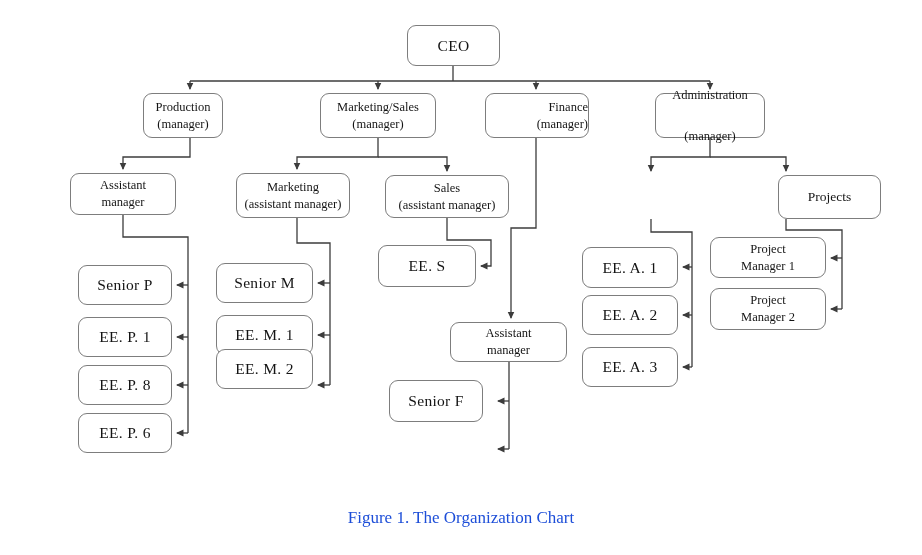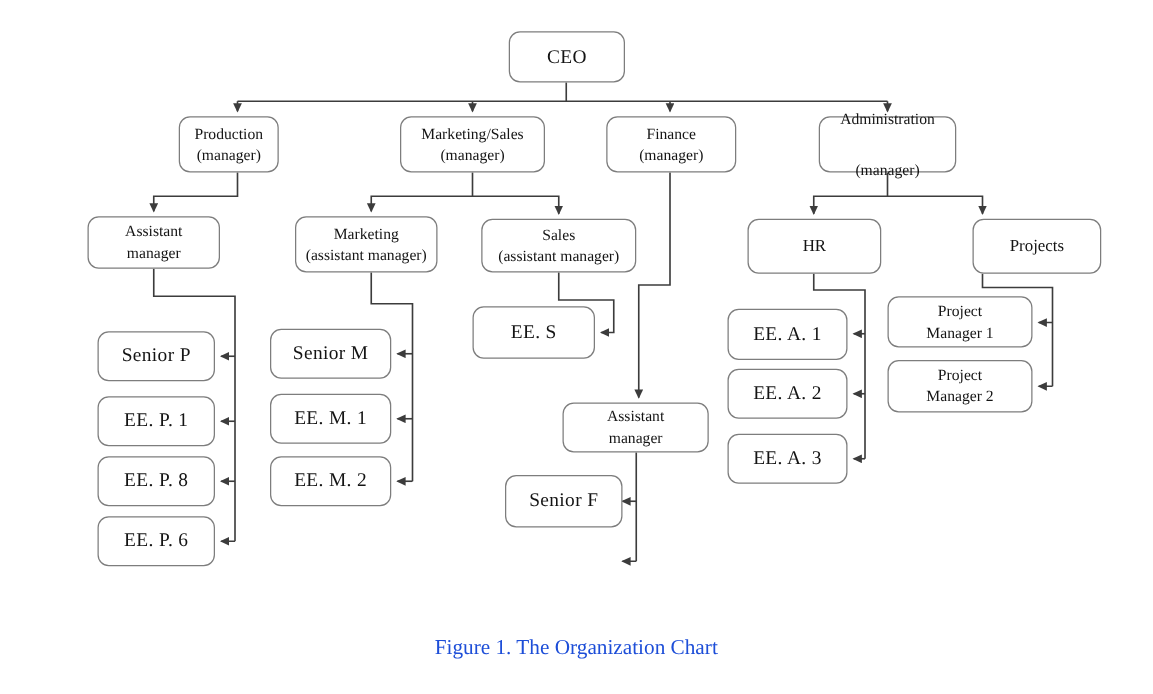--- a/index.html
+++ b/index.html
@@ -91,42 +91,39 @@
         <span class="node-line">CEO</span>
       </div>
       <div class="node sm" style="left: 143px; top: 93px; width: 80px; height: 45px;">
         <span class="node-line">Production</span>
         <span class="node-line">(manager)</span>
       </div>
       <div class="node sm" style="left: 320px; top: 93px; width: 116px; height: 45px; justify-content: center;">
         <span class="node-line">Marketing/Sales</span>
         <span class="node-line">(manager)</span>
       </div>
-      <div class="node sm" style="left: 485px; top: 93px; width: 104px; height: 45px;">
+      <div class="node sm" style="left: 485px; top: 93px; width: 104px; height: 45px; align-items: flex-end;">
         <span class="node-line">Finance</span>
         <span class="node-line">(manager)</span>
       </div>
       <div class="node sm" style="left: 655px; top: 93px; width: 110px; height: 45px; gap: 24px;">
         <span class="node-line">Administration</span>
         <span class="node-line">(manager)</span>
       </div>
       <div class="node sm" style="left: 70px; top: 173px; width: 106px; height: 42px;">
         <span class="node-line">Assistant</span>
         <span class="node-line">manager</span>
       </div>
       <div class="node sm" style="left: 236px; top: 173px; width: 114px; height: 45px;">
         <span class="node-line">Marketing</span>
         <span class="node-line">(assistant manager)</span>
       </div>
       <div class="node sm" style="left: 385px; top: 175px; width: 124px; height: 43px;">
         <span class="node-line">Sales</span>
         <span class="node-line">(assistant manager)</span>
-      </div>
-      <div class="node md" style="left: 598px; top: 175px; width: 107px; height: 44px;">
-        <span class="node-line">HR</span>
       </div>
       <div class="node md" style="left: 734px; top: 175px; width: 103px; height: 44px; margin-left: 44px;">
         <span class="node-line">Projects</span>
       </div>
       <div class="node lg" style="left: 78px; top: 265px; width: 94px; height: 40px;">
         <span class="node-line">Senior P</span>
       </div>
       <div class="node lg" style="left: 78px; top: 317px; width: 94px; height: 40px;">
         <span class="node-line">EE. P. 1</span>
       </div>
@@ -135,31 +132,31 @@
       </div>
       <div class="node lg" style="left: 78px; top: 413px; width: 94px; height: 40px;">
         <span class="node-line">EE. P. 6</span>
       </div>
       <div class="node lg" style="left: 216px; top: 263px; width: 97px; height: 40px;">
         <span class="node-line">Senior M</span>
       </div>
       <div class="node lg" style="left: 216px; top: 315px; width: 97px; height: 40px;">
         <span class="node-line">EE. M. 1</span>
       </div>
-      <div class="node lg" style="left: 216px; top: 365px; width: 97px; height: 40px;">
+      <div class="node lg" style="left: 216px; top: 349px; width: 97px; height: 40px;">
         <span class="node-line">EE. M. 2</span>
       </div>
       <div class="node lg" style="left: 378px; top: 245px; width: 98px; height: 42px;">
         <span class="node-line">EE. S</span>
       </div>
       <div class="node sm" style="left: 450px; top: 322px; width: 117px; height: 40px;">
         <span class="node-line">Assistant</span>
         <span class="node-line">manager</span>
       </div>
-      <div class="node lg" style="left: 404px; top: 380px; width: 94px; height: 42px;">
+      <div class="node lg" style="left: 389px; top: 380px; width: 94px; height: 42px;">
         <span class="node-line">Senior F</span>
       </div>
       <div class="node lg" style="left: 582px; top: 247px; width: 96px; height: 41px;">
         <span class="node-line">EE. A. 1</span>
       </div>
       <div class="node lg" style="left: 582px; top: 295px; width: 96px; height: 40px;">
         <span class="node-line">EE. A. 2</span>
       </div>
       <div class="node lg" style="left: 582px; top: 347px; width: 96px; height: 40px;">
         <span class="node-line">EE. A. 3</span>

